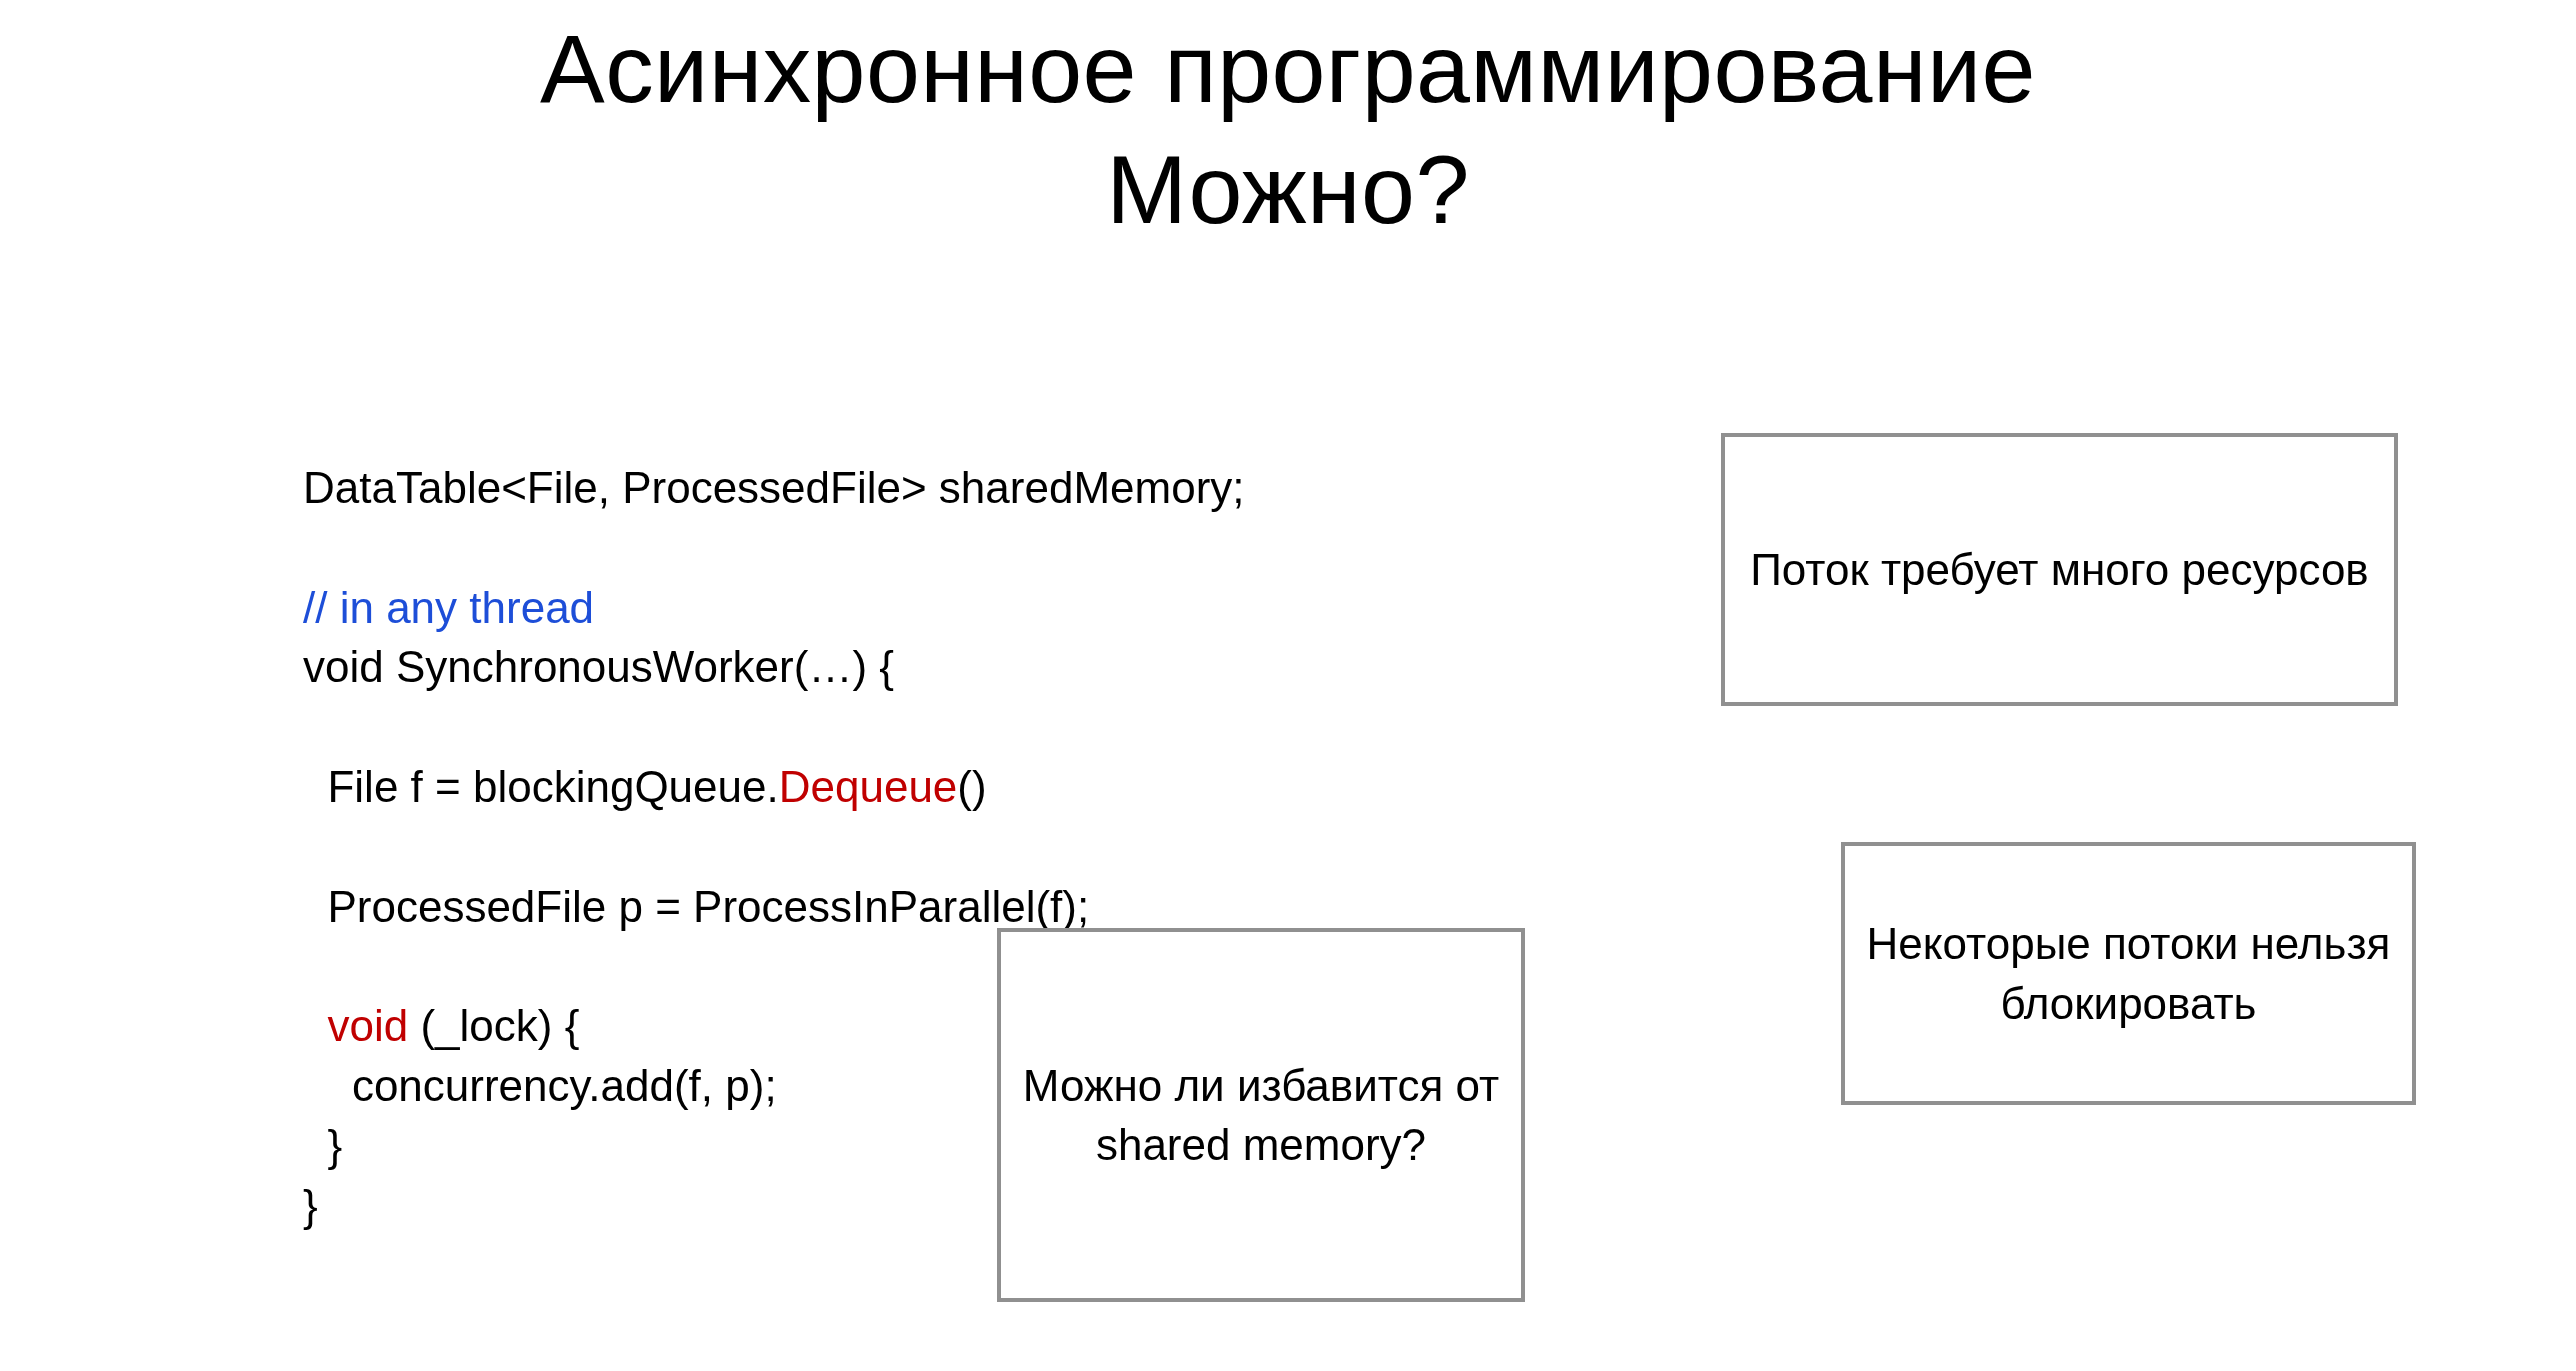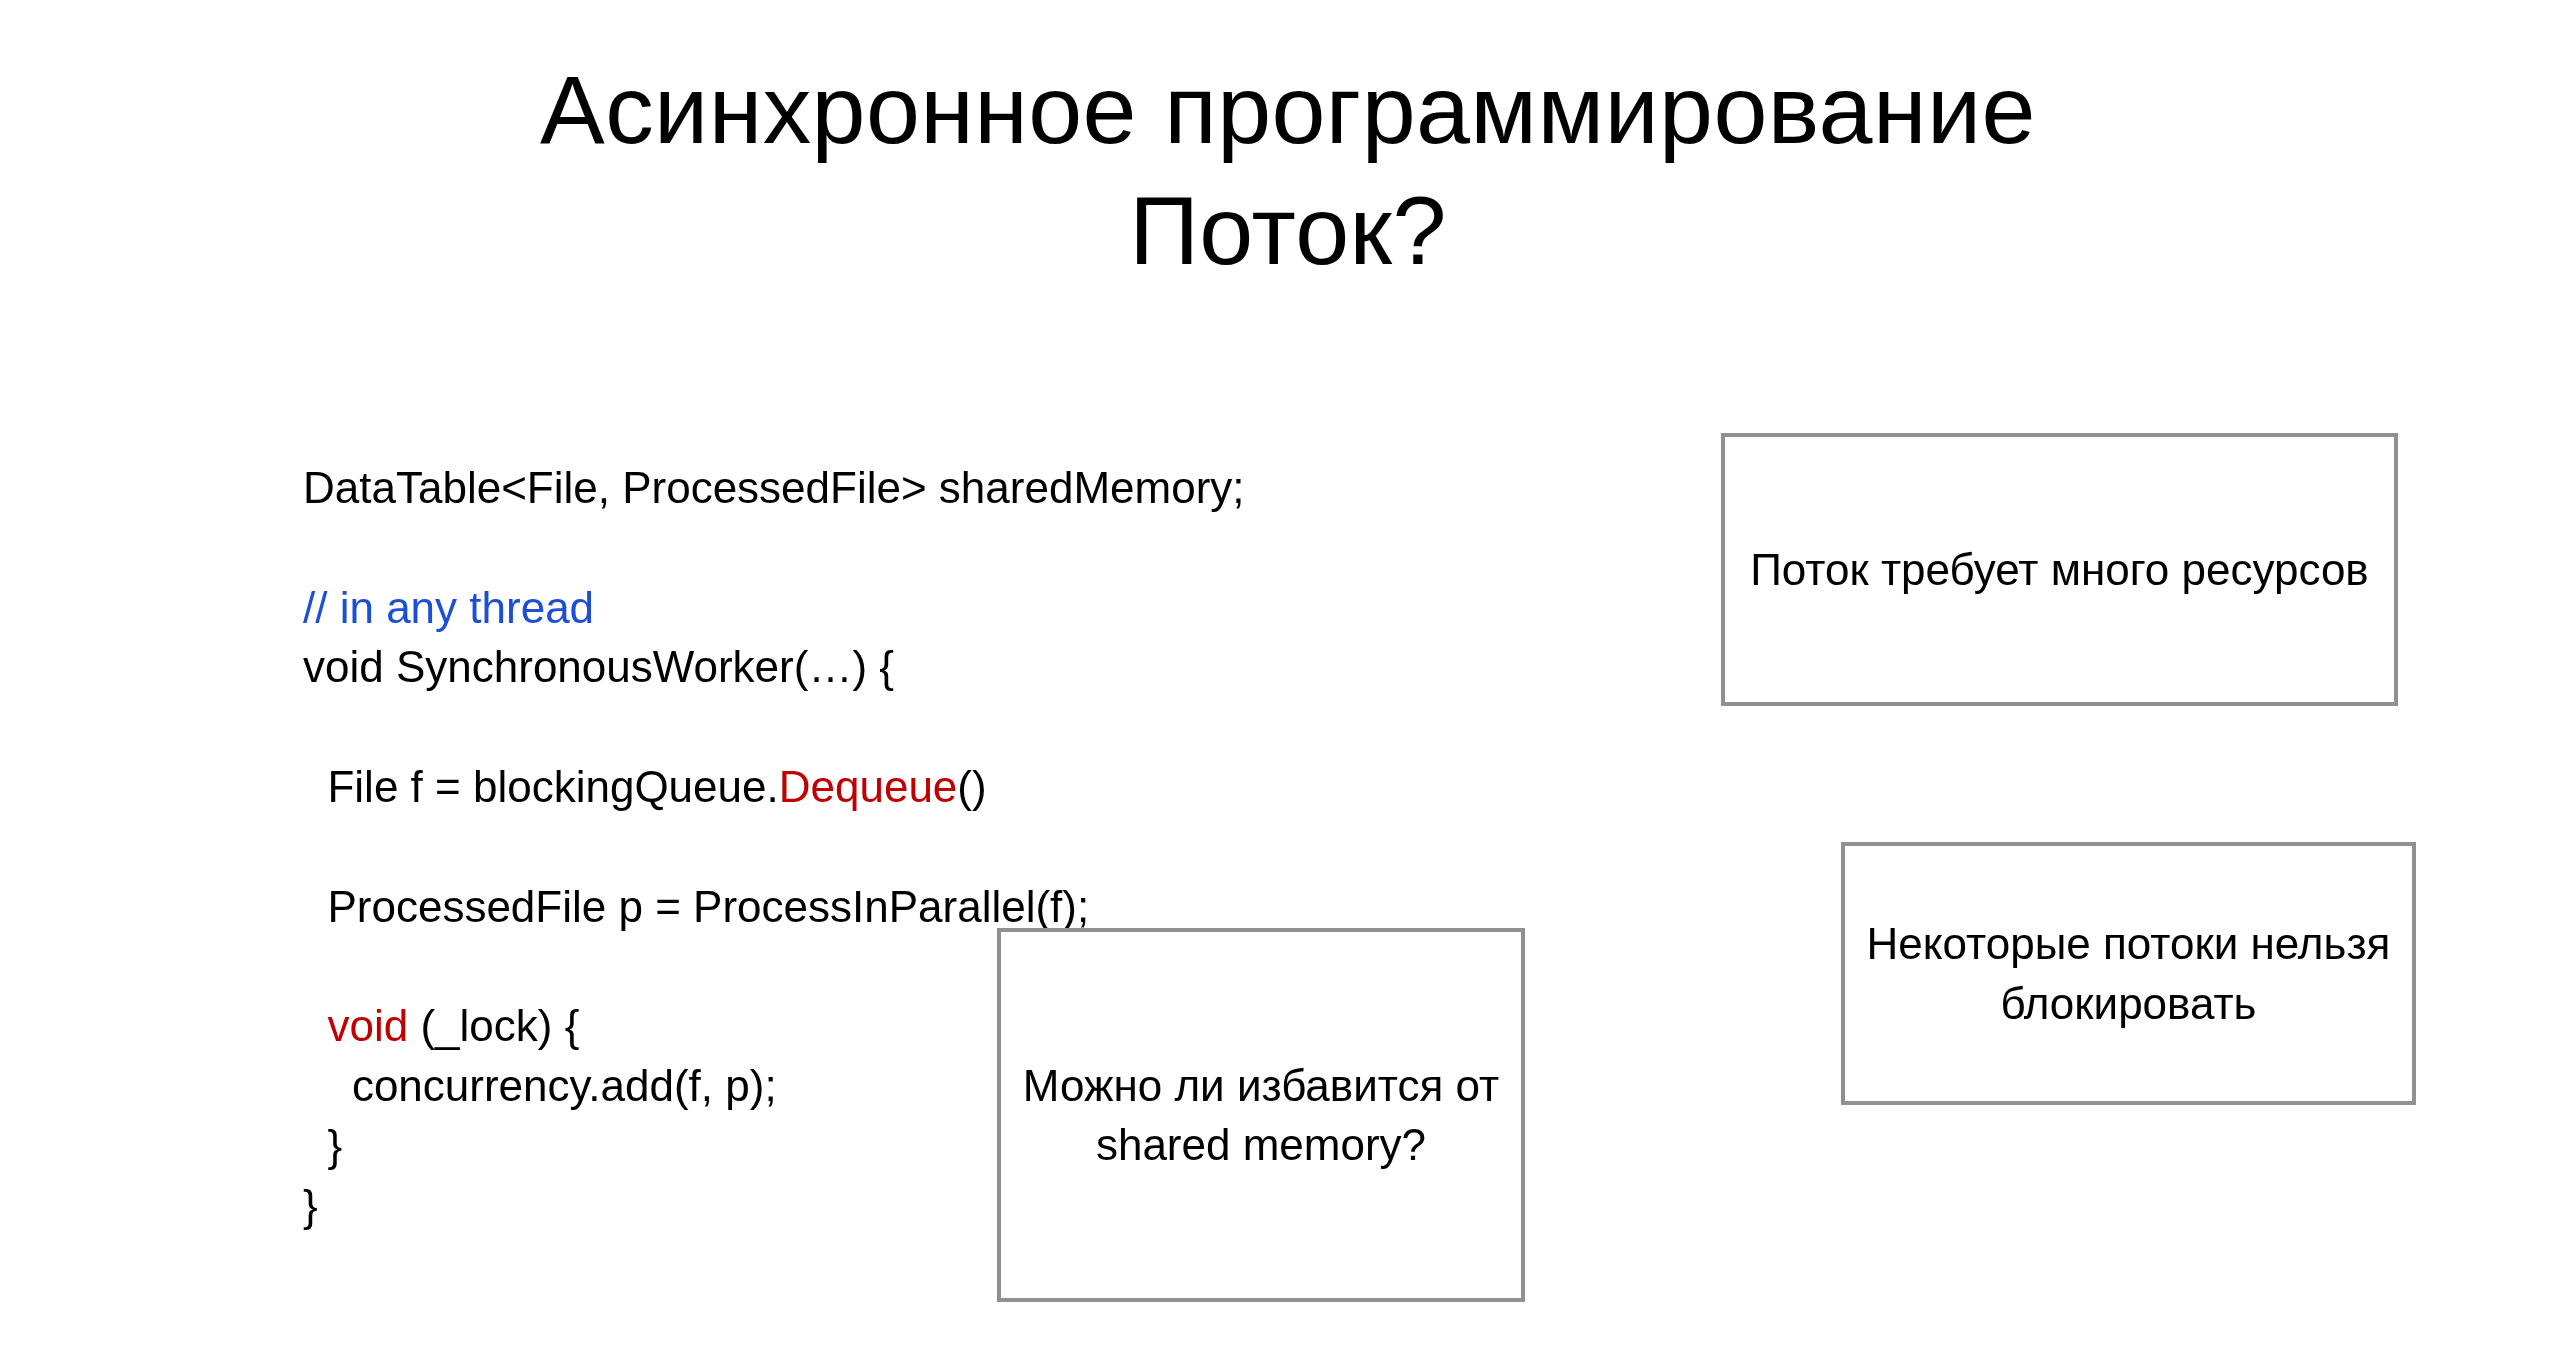--- a/index.html
+++ b/index.html
@@ -21,21 +21,20 @@
   .title {
     position: absolute;
     top: 7.8px;
     left: 0;
     width: 100%;
     text-align: center;
     font-size: 97px;
     line-height: 1.25;
     letter-spacing: 0.4px;
     font-weight: 300;
-    margin-top: 41px;
   }
   .code-block {
     position: absolute;
     top: 458px;
     left: 303px;
     font-size: 44px;
     line-height: 1.36;
     white-space: pre;
     font-weight: 400;
     font-family: "Helvetica Neue", Helvetica, Arial, sans-serif;
@@ -66,21 +65,21 @@
   #box-c { top: 823px; left: 1841px; width: 575px; height: 263px; margin-top: 19px; }
   #box-d { top: 928px; left: 997px; width: 528px; height: 374px; }
 </style>
 </head>
 <body>
 
 <div class="slide">
 
   <div class="title">
     <span>Асинхронное программирование</span><br>
-    <span>Поток?</span>
+    <span>Можно?</span>
   </div>
 
   <div class="code-block"><span>DataTable&lt;File, ProcessedFile&gt; sharedMemory;</span>
 
 <span class="c-comment">// in any thread</span>
 <span>void SynchronousWorker(…) {</span>
 
 <span>  File f = blockingQueue.</span><span class="c-keyword">Dequeue</span><span>()</span>
 
 <span>  ProcessedFile p = ProcessInParallel(f);</span>

